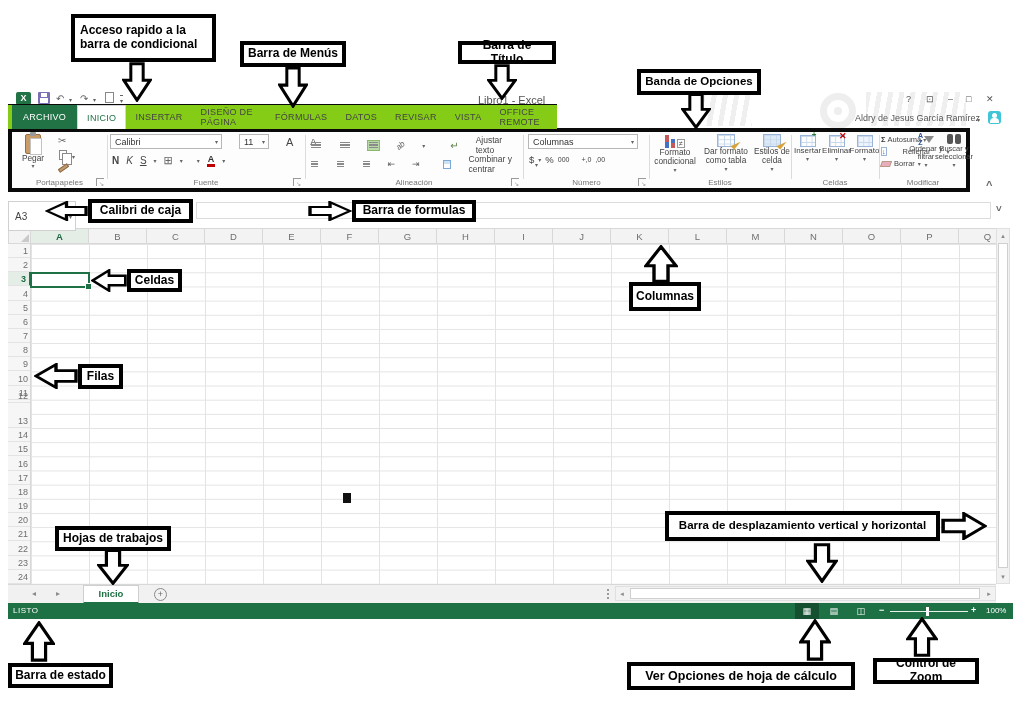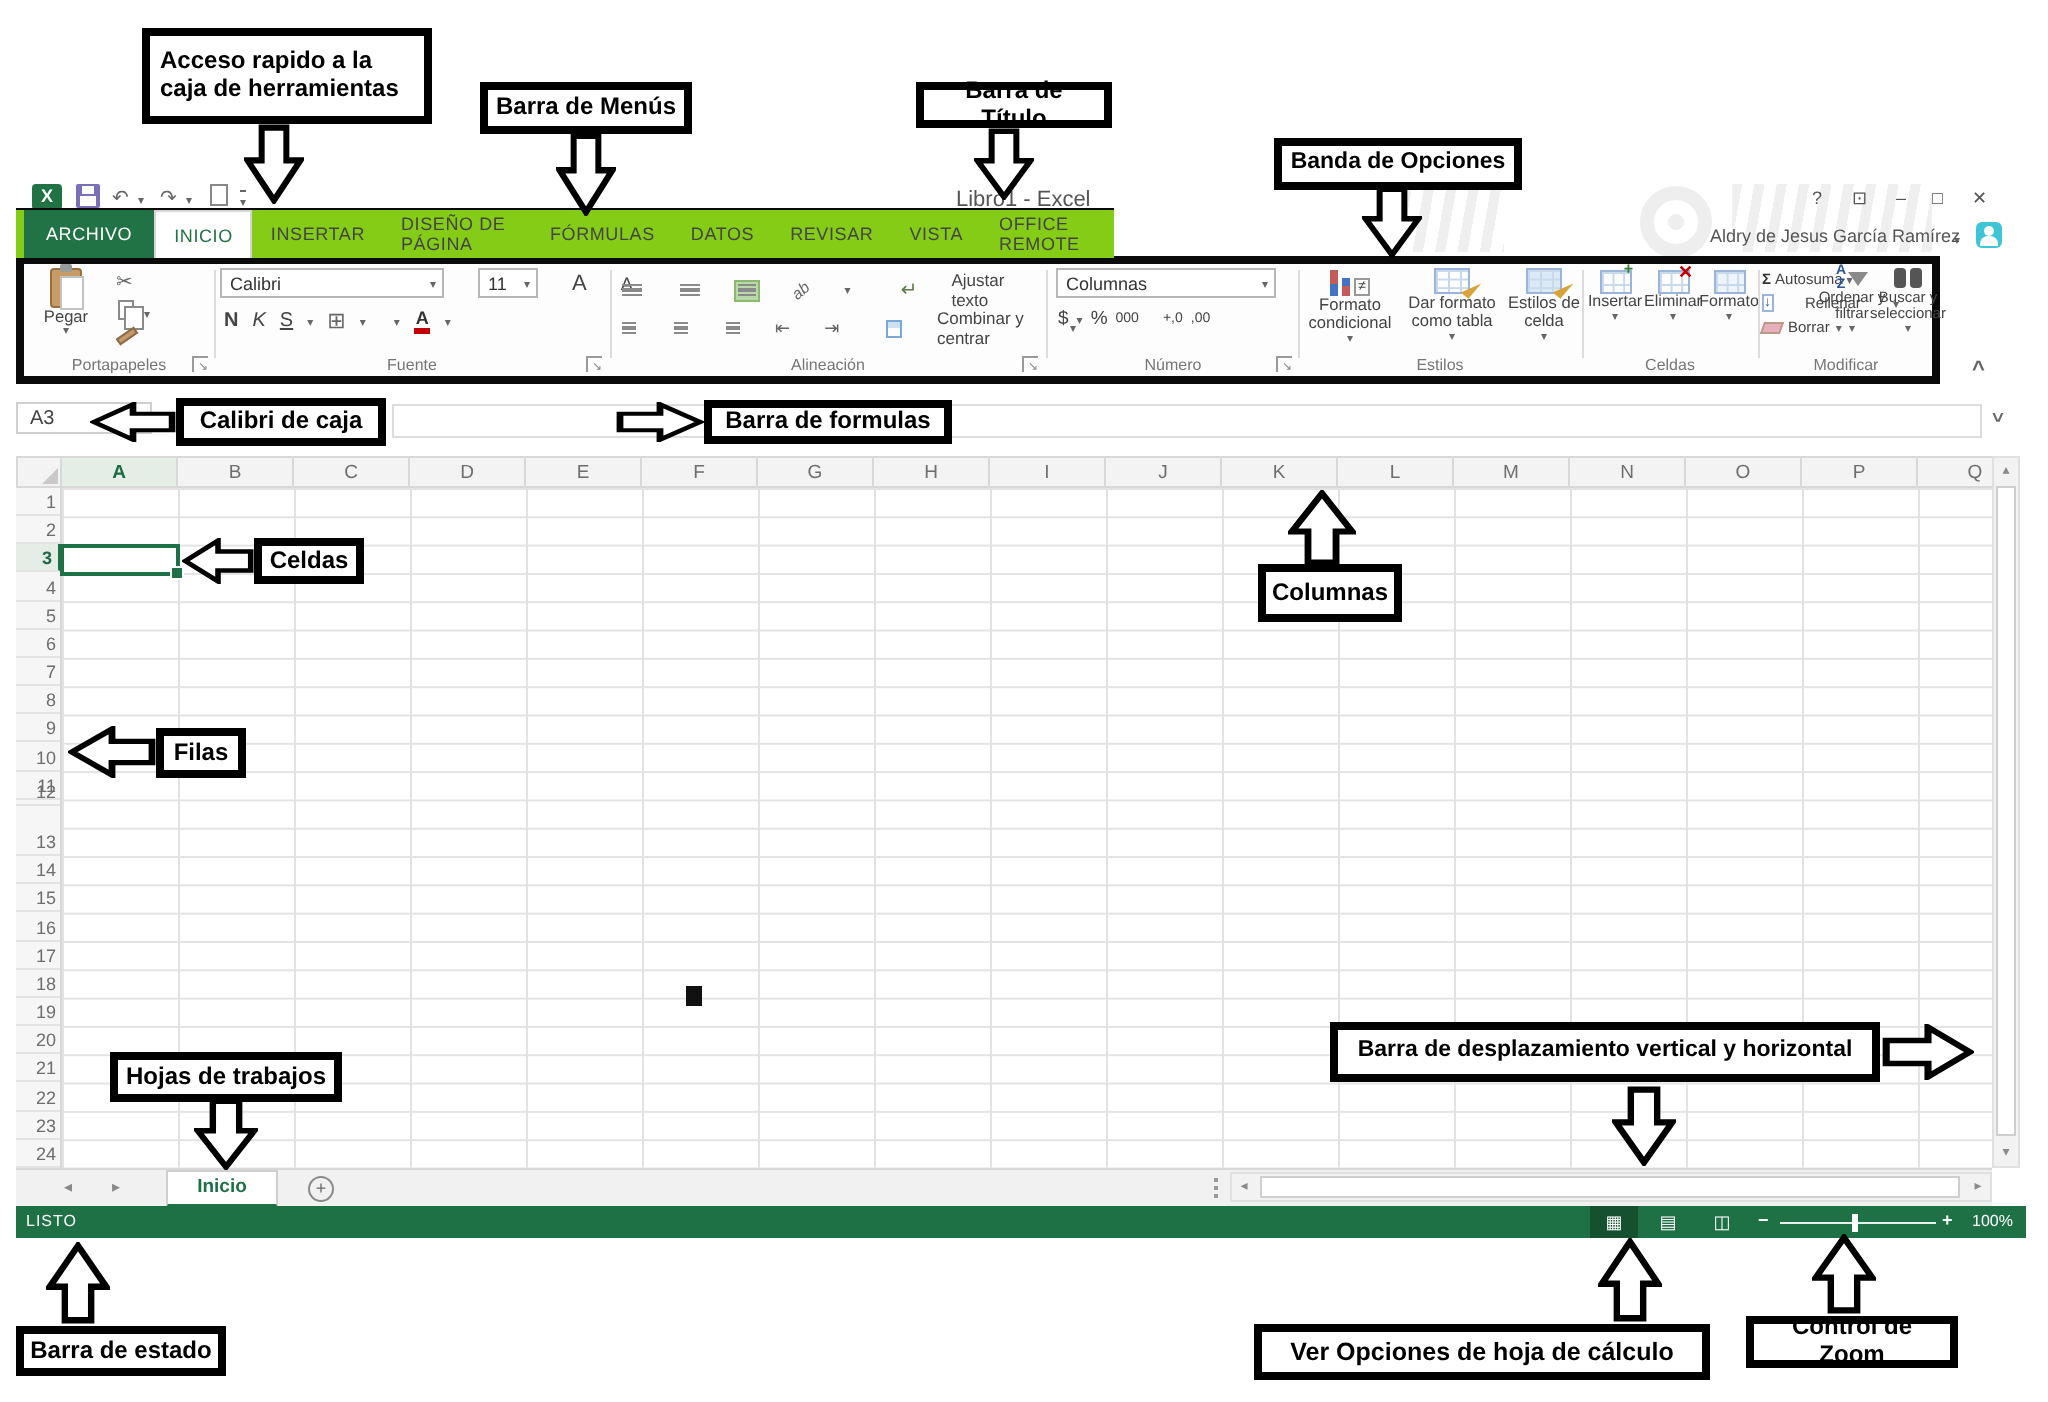--- a/index.html
+++ b/index.html
@@ -85,21 +85,21 @@
   .cf-ic .c2{width:4px;height:9px;background:linear-gradient(#4472c4 0 45%,#c55a5a 45%)}
   .cf-ic .ne{font-size:7px;border:1px solid #999;line-height:1;padding:0 1px;background:#fff;color:#444}
   .bino{display:flex;gap:2px}
   .bino i{width:6px;height:10px;background:#555;border-radius:2px}
   .erase-ic{width:10px;height:6px;background:#e8aebc;border:1px solid #b98;transform:skewX(-20deg)}
   .funnel{width:0;height:0;border-left:5px solid transparent;border-right:5px solid transparent;border-top:7px solid #8a8a8a}
   .azi{font-size:7px;font-weight:bold;color:#2f5597;line-height:1}
   .chev{position:absolute;color:#666;font-weight:bold;z-index:22}
 
   
-  .namebox{position:absolute;left:8px;top:201px;width:68px;height:16px;background:#fff;border:1px solid #d0d0d0;
+  .namebox{position:absolute;left:8px;top:201px;width:68px;height:30px;background:#fff;border:1px solid #d0d0d0;
            font-size:10px;color:#444;display:flex;align-items:center;padding-left:6px;z-index:5}
   .namebox .caret{margin-left:auto;margin-right:3px}
   .fx-field{position:absolute;left:196px;top:202px;width:795px;height:17px;background:#fff;border:1px solid #dcdcdc;z-index:4}
 
   
   .corner{position:absolute;left:8px;top:228px;width:23px;height:16px;background:#f3f3f3;border:1px solid #d8d8d8;z-index:3}
   .corner::after{content:"";position:absolute;right:1px;bottom:1px;width:0;height:0;
                  border-left:8px solid transparent;border-bottom:8px solid #c9c9c9}
   #col-headers{position:absolute;left:31px;top:228px;width:965px;height:16px;background:#f3f3f3;
                border-top:1px solid #d8d8d8;border-bottom:1px solid #d8d8d8;overflow:hidden;z-index:3}
@@ -475,21 +475,21 @@
     <span class="viewbtn" style="left:814px">▤</span>
     <span class="viewbtn" style="left:841px">◫</span>
     <span class="zoom-sign" style="left:871px">−</span>
     <div class="zoom-track" style="left:882px;width:78px"></div>
     <div class="zoom-thumb" style="left:918px"></div>
     <span class="zoom-sign" style="left:963px">+</span>
     <span class="zoom-pct" style="left:978px">100%</span>
   </div>
 
   <div class="callout" style="left:71px;top:14px;width:145px;height:48px;justify-content:flex-start;text-align:left;padding:0 5px">
-      <span>Acceso rapido a la caja de herramientas</span>
+      <span>Acceso rapido a la barra de condicional</span>
     </div>
   <div class="callout" style="left:240px;top:41px;width:106px;height:26px">
       <span>Barra de Menús</span>
     </div>
   <div class="callout" style="left:458px;top:41px;width:98px;height:23px">
       <span>Barra de Título</span>
     </div>
   <div class="callout" style="left:637px;top:69px;width:124px;height:26px;font-size:11.5px">
       <span>Banda de Opciones</span>
     </div>

